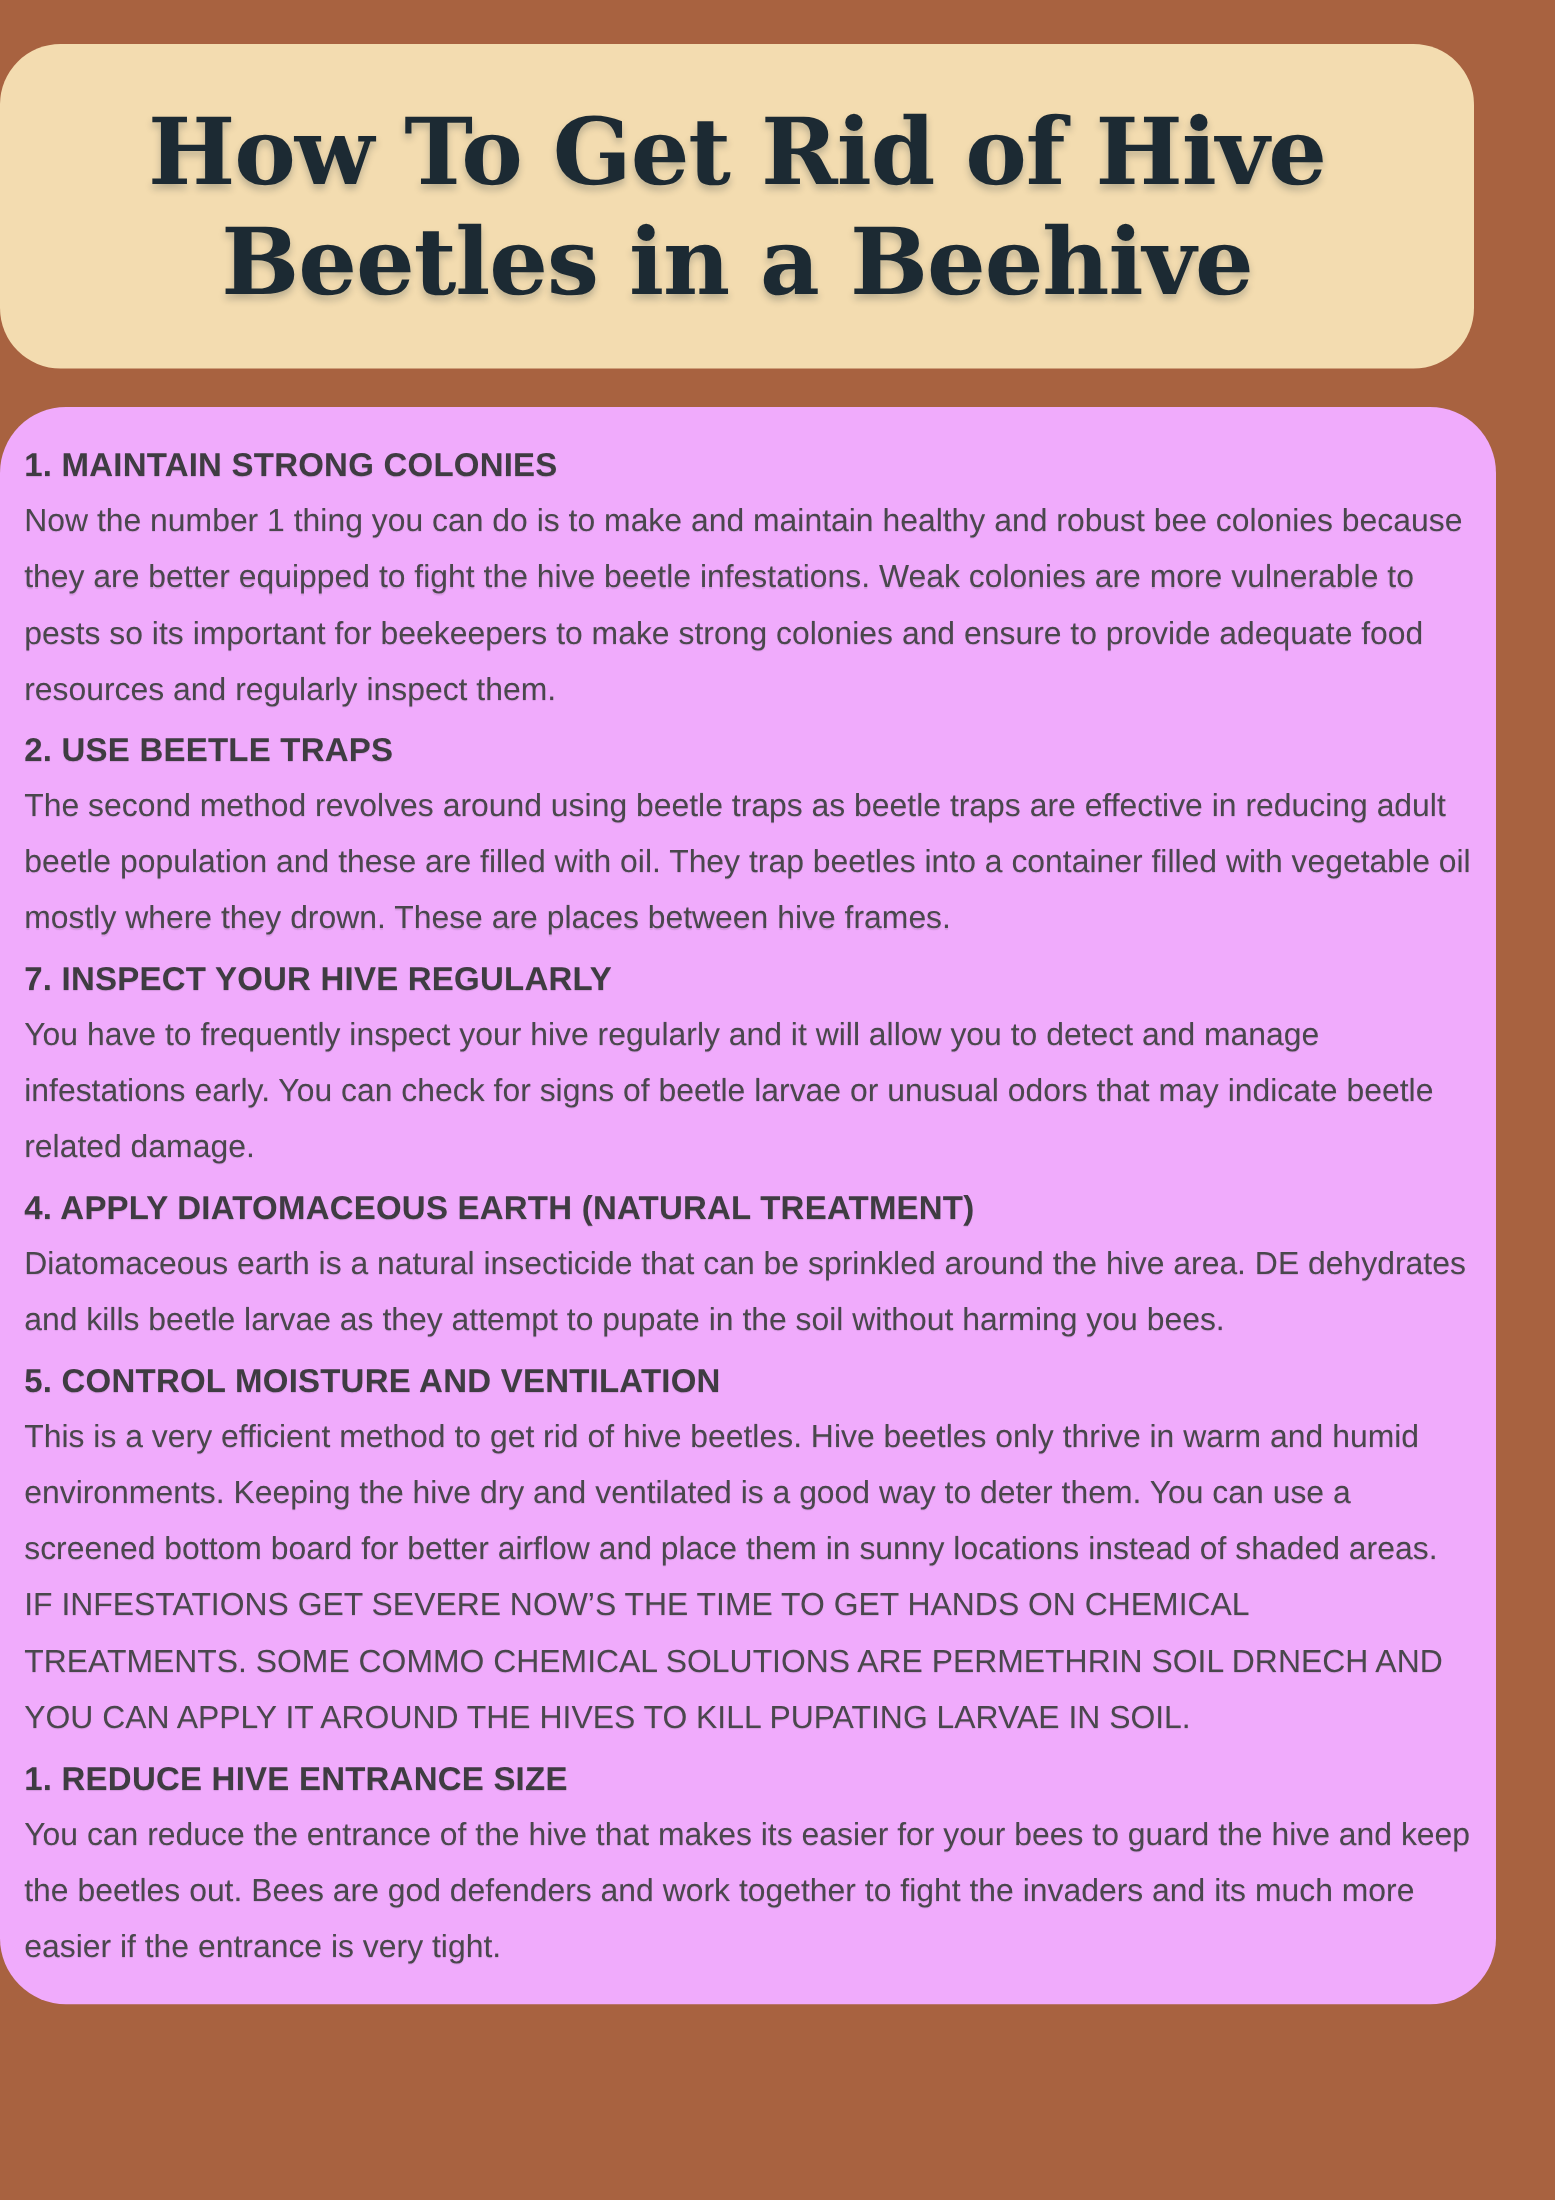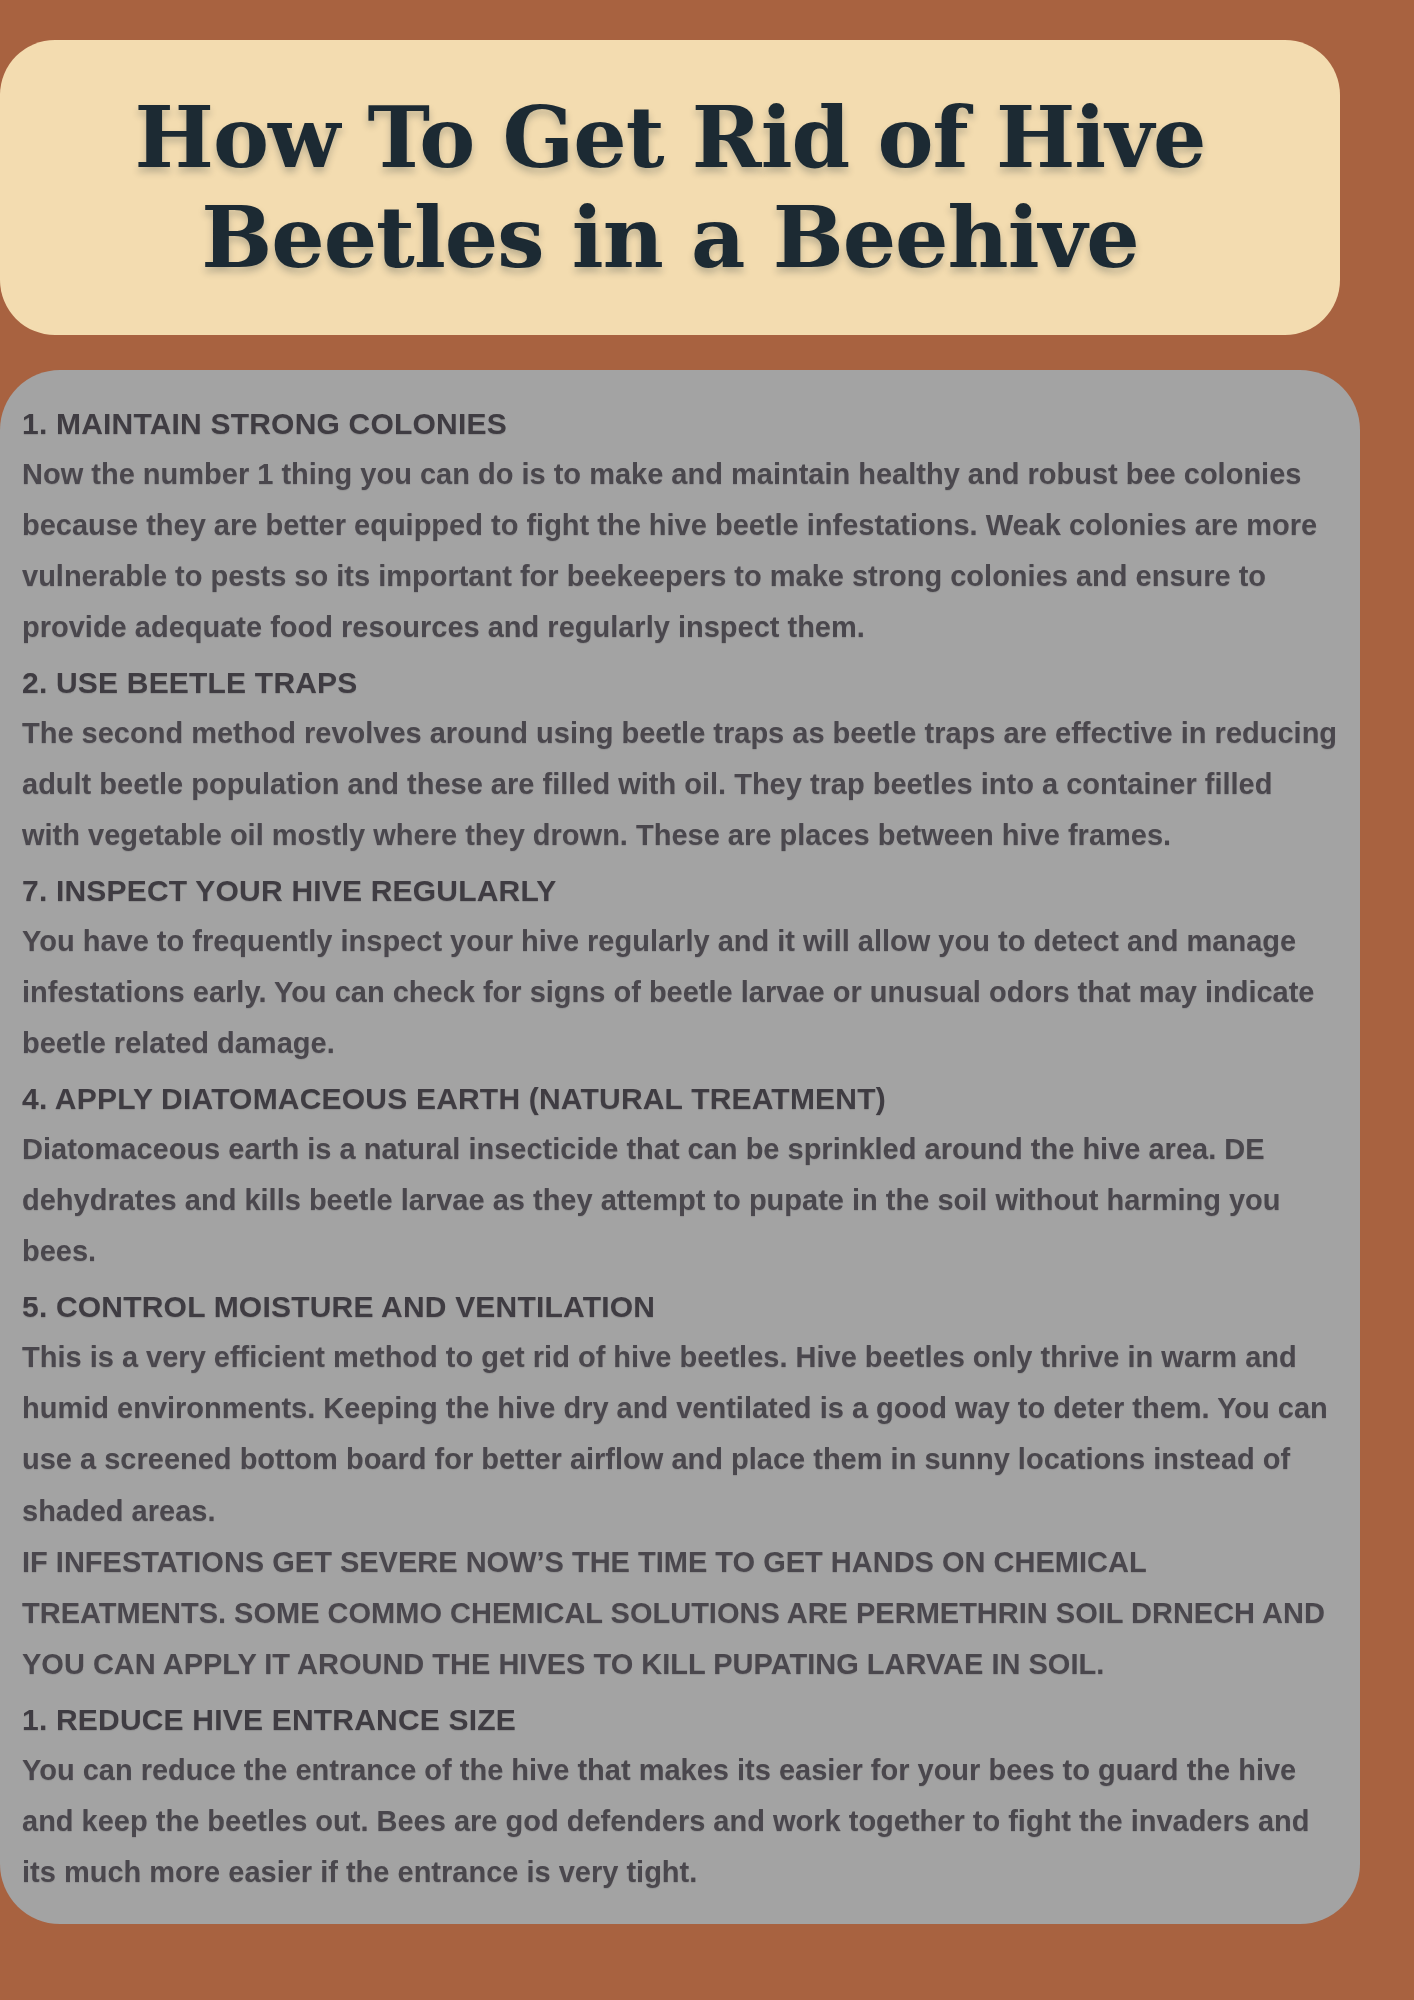--- a/index.html
+++ b/index.html
@@ -38,42 +38,42 @@
     font-weight: 700;
     font-size: 84px;
     line-height: 1.18;
     color: #1c2a33;
     text-shadow: 0 5px 7px rgba(28, 42, 51, 0.25);
     letter-spacing: -1px;
   }
   .content-card {
     width: 1360px;
     margin: 35px auto 0 auto;
-    background: #a3a3a3;
+    background: #f0abfc;
     border-radius: 60px;
     box-sizing: border-box;
     padding: 34px 22px 26px 22px;
   }
   .guide-section h2 {
     margin: 10px 0 6px 0;
     font-size: 30px;
     line-height: 1.3;
     font-weight: 700;
     letter-spacing: 0.2px;
     color: #3f3c42;
     text-shadow: 0 1px 1px rgba(0,0,0,0.12);
   }
   .guide-section:first-child h2 {
     margin-top: 0;
   }
   .guide-section p {
     margin: 0;
     font-size: 29px;
     line-height: 1.76;
-    font-weight: 700;
+    font-weight: 400;
     color: #4a474d;
     text-shadow: 0 1px 1px rgba(0,0,0,0.10);
   }
 </style>
 </head>
 <body>
 
 <div class="page">
 
   <div class="title-card">

